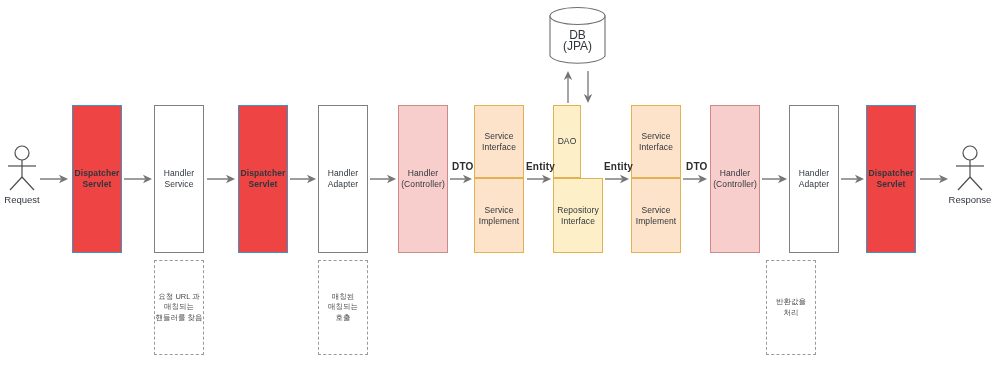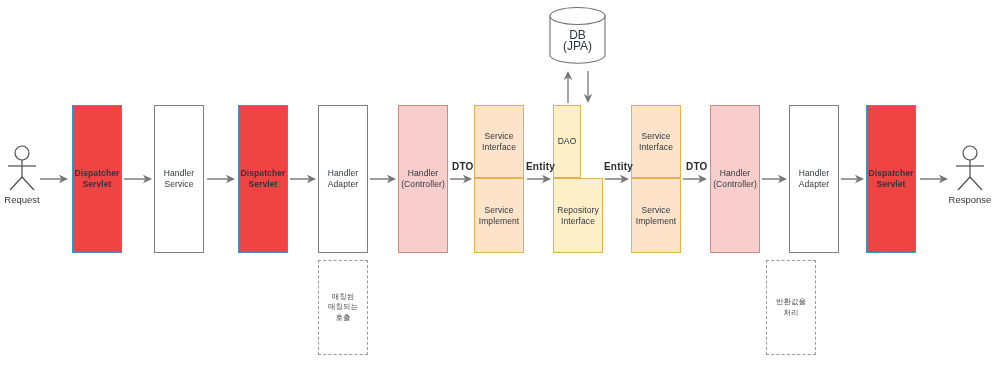--- a/index.html
+++ b/index.html
@@ -291,20 +291,25 @@
       <line x1="0" y1="5" x2="21" y2="5" stroke="#757575" stroke-width="1.4"></line>
       <path d="M28,5 L19,9.3 L21.4,5 L19,0.7 Z" fill="#757575"></path>
     </svg>
   </div>
 
   <div class="edge-label" style="left:452px; top:161px;">DTO</div>
   <div class="edge-label" style="left:526px; top:161px;">Entity</div>
   <div class="edge-label" style="left:604px; top:161px;">Entity</div>
   <div class="edge-label" style="left:686px; top:161px;">DTO</div>
 
+  <div class="box-dashed" style="left:154px; top:260px; width:50px; height:95px;">
+    <span class="ln">요청 URL 과</span>
+    <span class="ln">매칭되는</span>
+    <span class="ln">핸들러를 찾음</span>
+  </div>
 
   <div class="box-dashed" style="left:318px; top:260px; width:50px; height:95px;align-items:center;">
     <span class="ln">매칭된</span>
     <span class="ln">매칭되는</span>
     <span class="ln">호출</span>
   </div>
 
   <div class="box-dashed" style="left:766px; top:260px; width:50px; height:95px;">
     <span class="ln">반환값을</span>
     <span class="ln">처리</span>

